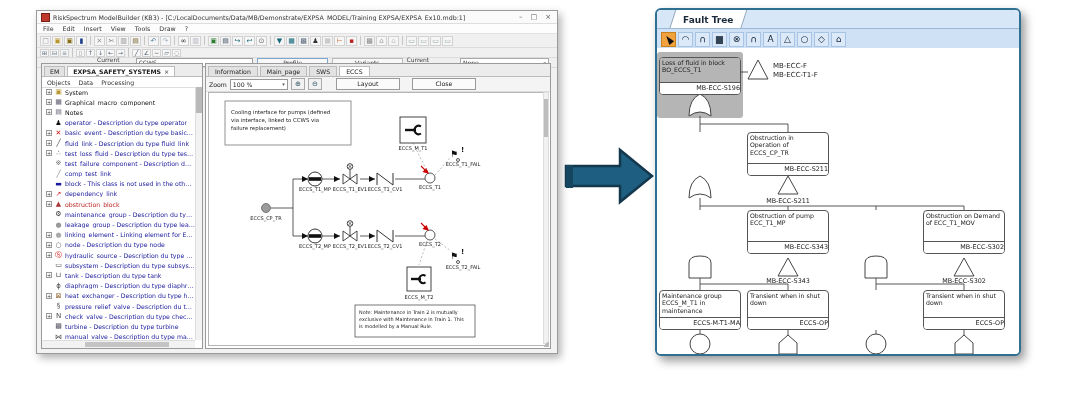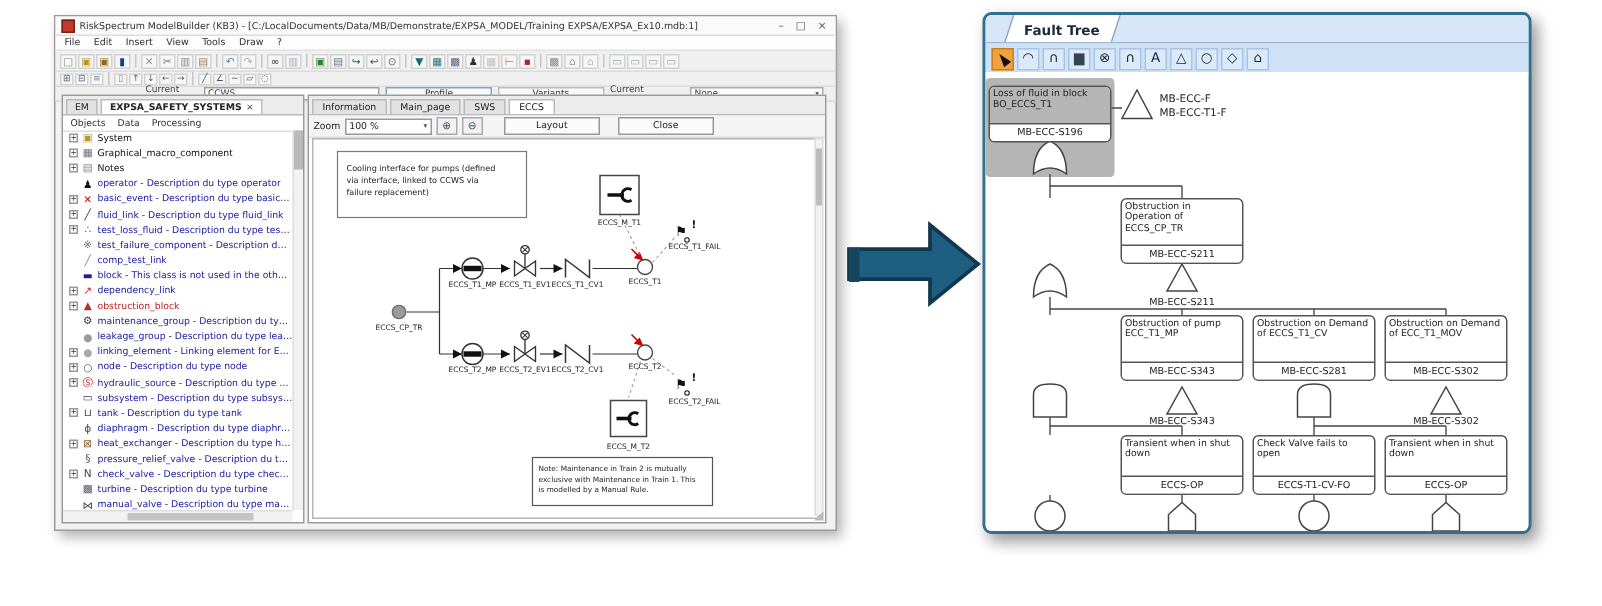--- a/index.html
+++ b/index.html
@@ -71,21 +71,21 @@
   .ft-tab span{display:inline-block;transform:skewX(18deg);font-size:9px;font-weight:bold;color:#1a2a3a;}
   .ft-toolbar{height:20px;background:#cfe1f5;display:flex;align-items:center;gap:2px;padding:0 4px;border-bottom:1px solid #aac4e0;}
   .ft-tb-btn{width:15px;height:15px;display:flex;align-items:center;justify-content:center;font-size:9px;color:#123;background:#dbe9f9;border:1px solid #a8c4e4;box-sizing:border-box;}
   .ft-tb-btn.cursor{background:#f2a23c;border-color:#c87f1d;}
   .cursor-glyph{width:0;height:0;border:solid;border-width:0 3px 9px 3px;border-color:transparent transparent #111 transparent;transform:rotate(-38deg);}
   .ft-canvas{position:absolute;left:0;top:38px;width:362px;height:310px;background:#fff;}
   .ft-svg{position:absolute;left:0;top:0;z-index:1;}
   .ft-selected-bg{position:absolute;left:0;top:4px;width:86px;height:66px;background:#b5b5b5;border-radius:3px;z-index:0;}
   .ft-node{position:absolute;width:82px;border:1px solid #555;border-radius:4px;background:#fff;display:flex;flex-direction:column;box-sizing:border-box;z-index:2;overflow:hidden;}
   .ft-desc{flex:1;font-size:6.2px;line-height:1.2;padding:1px 2px;color:#222;}
-  .ft-id{border-top:1px solid #555;text-align:center;font-size:6.4px;height:11px;line-height:11px;color:#222;background:#fff;}
+  .ft-id{border-top:1px solid #555;text-align:right;font-size:6.4px;height:11px;line-height:11px;color:#222;background:#fff;}
   .ft-node.sel .ft-desc{background:#b5b5b5;}
   svg text{font-family:"DejaVu Sans","Liberation Sans",sans-serif;}
 </style>
 </head>
 <body>
 
 <div class="stage">
 
   <div class="mb-window">
     <div class="titlebar">
@@ -541,36 +541,32 @@
 
       <div class="ft-node" style="left:90px;top:84px;height:44px;">
         <div class="ft-desc">Obstruction in Operation of ECCS_CP_TR</div>
         <div class="ft-id">MB-ECC-S211</div>
       </div>
 
       <div class="ft-node" style="left:90px;top:162px;height:44px;">
         <div class="ft-desc">Obstruction of pump ECC_T1_MP</div>
         <div class="ft-id">MB-ECC-S343</div>
       </div>
-      <div class="ft-node" style="left:178px;top:162px;height:44px;">
-        <div class="ft-desc">Obstruction on Demand of ECCS_T1_CV</div>
-        <div class="ft-id">MB-ECC-S281</div>
-      </div>
       <div class="ft-node" style="left:266px;top:162px;height:44px;">
         <div class="ft-desc">Obstruction on Demand of ECC_T1_MOV</div>
         <div class="ft-id">MB-ECC-S302</div>
       </div>
 
+      <div class="ft-node" style="left:2px;top:242px;height:40px;">
+        <div class="ft-desc">Maintenance group ECCS_M_T1 in maintenance</div>
+        <div class="ft-id">ECCS-M-T1-MA</div>
+      </div>
       <div class="ft-node" style="left:90px;top:242px;height:40px;">
         <div class="ft-desc">Transient when in shut down</div>
         <div class="ft-id">ECCS-OP</div>
       </div>
-      <div class="ft-node" style="left:178px;top:242px;height:40px;">
-        <div class="ft-desc">Check Valve fails to open</div>
-        <div class="ft-id">ECCS-T1-CV-FO</div>
-      </div>
       <div class="ft-node" style="left:266px;top:242px;height:40px;">
         <div class="ft-desc">Transient when in shut down</div>
         <div class="ft-id">ECCS-OP</div>
       </div>
     </div>
   </div>
 </div>
 
 </body></html>

